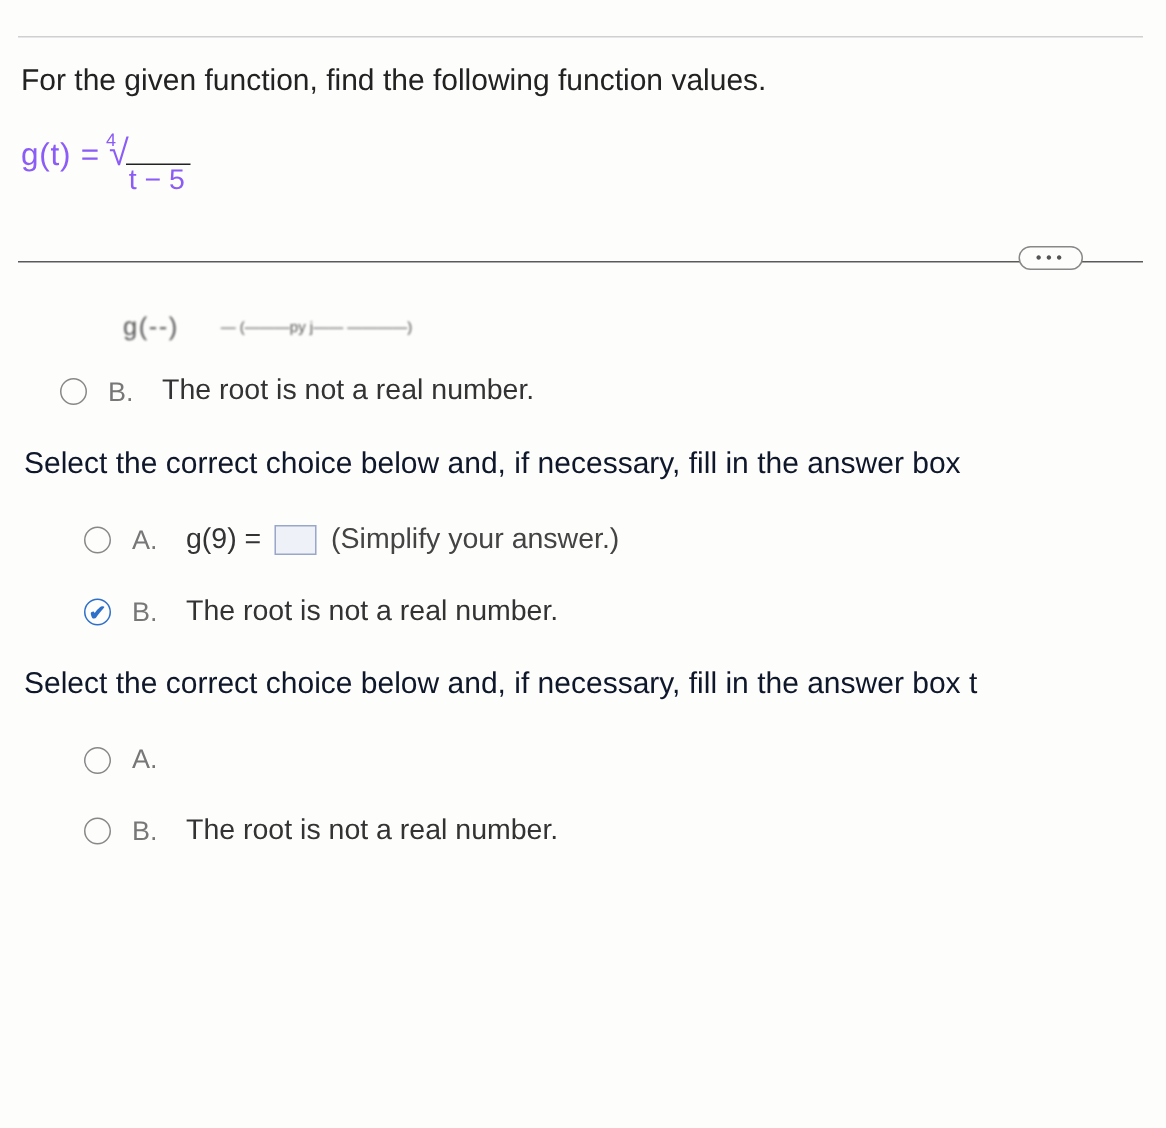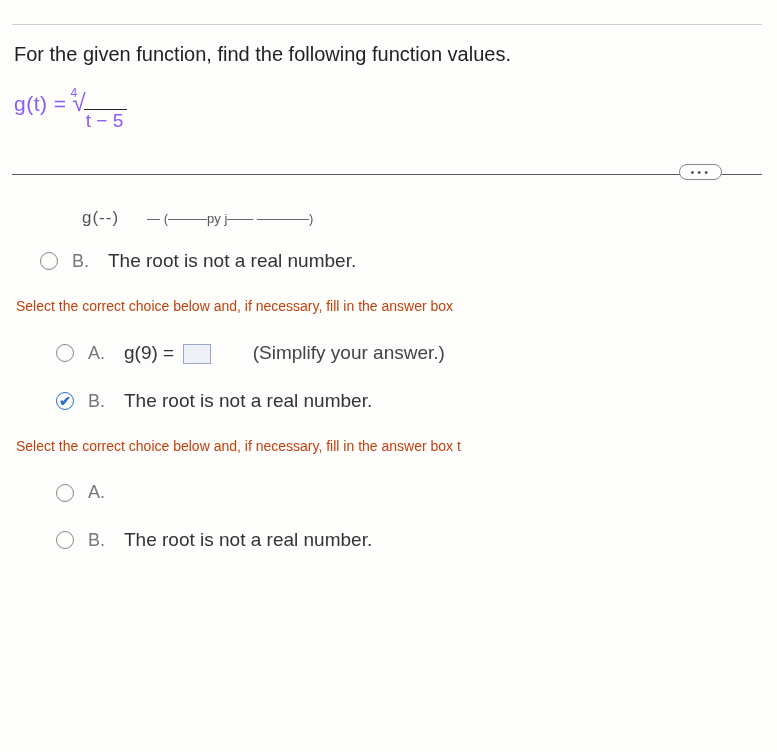--- a/index.html
+++ b/index.html
@@ -10,31 +10,31 @@
     .formula .fn { letter-spacing: 0.5px; }
     .root { display: inline-flex; align-items: flex-start; position: relative; margin-left: 4px; }
     .root .index { font-size: 12px; position: absolute; top: -6px; left: -2px; }
     .root .radical { font-size: 24px; line-height: 22px; }
     .root .radicand { border-top: 1.5px solid #222; padding: 0 4px 0 2px; margin-left: -2px; margin-top: 17px; font-size: 19px; }
     .divider-row { position: relative; height: 24px; margin-bottom: 22px; }
     .divider-line { border-top: 1.5px solid #5a5a5a; width: 100%; position: absolute; top: 12px; }
     .ellipsis-box { position: absolute; right: 40px; top: 2px; background: #fdfdfc; border: 1.5px solid #888; border-radius: 12px; padding: 1px 10px; font-size: 11px; letter-spacing: 3px; color: #555; cursor: pointer; }
     .cutoff-row { display: flex; align-items: center; gap: 28px; padding-left: 70px; margin-bottom: 22px; color: #555; font-size: 17px; filter: blur(0.6px); }
     .cutoff-row .frag1 { letter-spacing: 1px; }
-    .cutoff-row .frag2 { font-size: 13px; }
+    .cutoff-row .frag2 { font-size: 10px; }
     .choice-row { display: flex; align-items: center; gap: 14px; padding-left: 28px; margin-bottom: 26px; font-size: 19px; }
     .choice-row.indent2 { padding-left: 44px; }
     .radio { width: 18px; height: 18px; border: 1.8px solid #888; border-radius: 50%; flex-shrink: 0; cursor: pointer; display: flex; align-items: center; justify-content: center; }
     .radio.checked { border-color: #2e6fc9; }
     .radio.checked::after { content: "✔"; color: #2e6fc9; font-size: 14px; font-weight: bold; }
     .letter { color: #777; min-width: 22px; font-size: 18px; }
     .choice-text { color: #333; }
     .inline-input { display: inline-block; width: 28px; height: 20px; border: 1.5px solid #9aa7c9; background: #eef1f8; vertical-align: middle; margin: 0 4px; }
-    .hint { color: #444; margin-left: 32px; }
-    .section-prompt { font-size: 14px; color: #c2410c; margin-bottom: 28px; padding-left: 4px; }
+    .hint { color: #444; }
+    .section-prompt { font-size: 20px; color: #0f172a; margin-bottom: 28px; padding-left: 4px; }
     .group { margin-bottom: 8px; }
     .topline { border-top: 1px solid #d0d0d0; margin-bottom: 18px; }
   </style>
 </head>
 <body>
 
 <div class="page">
   <div class="topline"></div>
 
   <div class="question-text">For the given function, find the following function values.</div>

